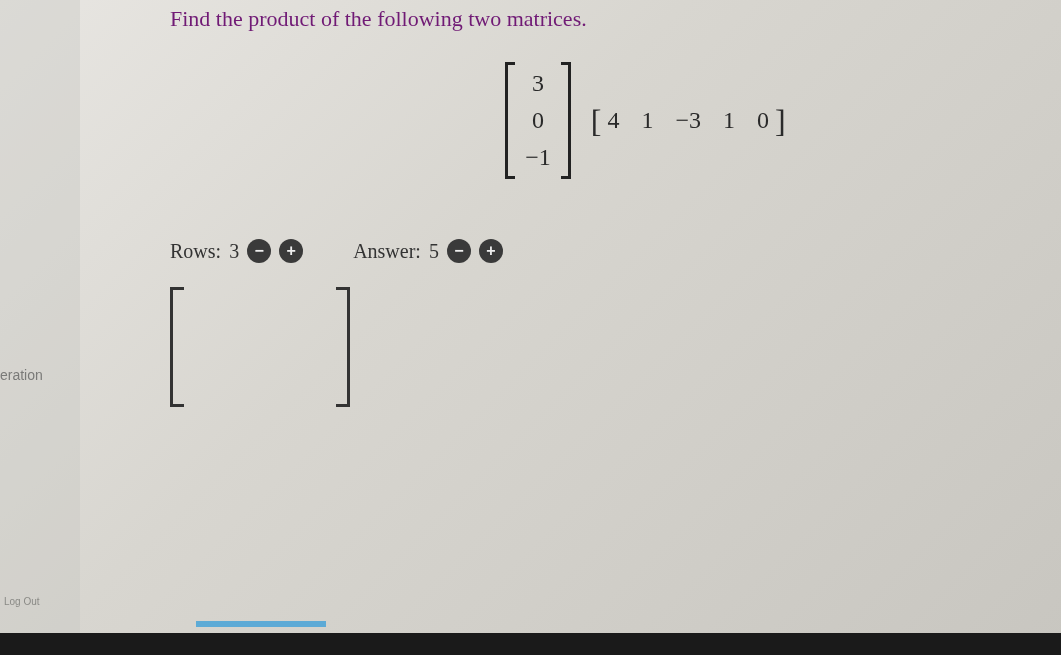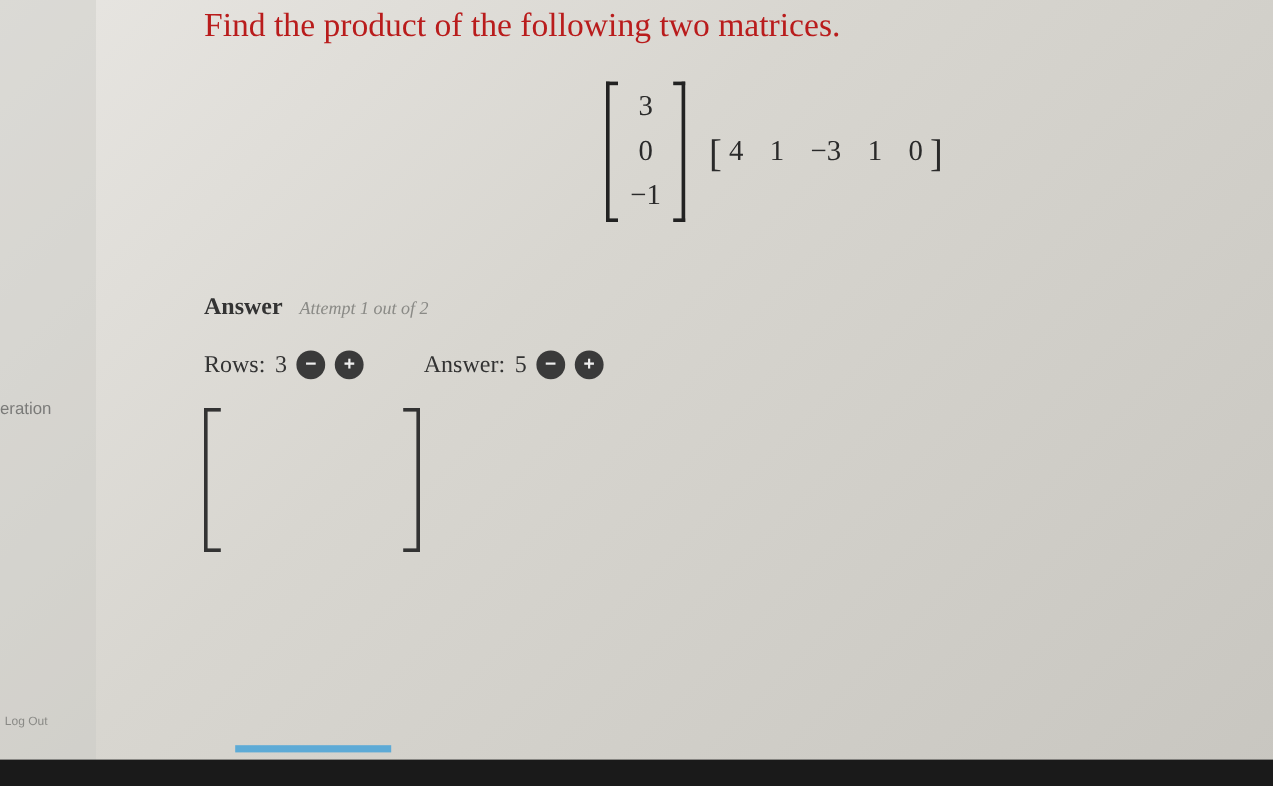--- a/index.html
+++ b/index.html
@@ -17,38 +17,39 @@
     width: 80px;
     height: 100%;
     background: rgba(200,200,195,0.4);
     font-family: Arial, sans-serif;
   }
   .sidebar-item {
     position: absolute;
     font-size: 14px;
     color: #7a7a78;
     left: 0;
+    margin-top: 35px;
   }
   .logout {
     position: absolute;
     bottom: 48px;
     left: 4px;
     font-size: 10px;
     color: #8a8a86;
     font-family: Arial, sans-serif;
   }
   .content {
     position: absolute;
     left: 170px;
     top: 0;
     right: 20px;
   }
   .question {
-    font-size: 28px;
-    color: #b91c1c;
+    font-size: 22px;
+    color: #701a75;
     margin-top: 6px;
     margin-bottom: 30px;
     font-weight: 500;
   }
   .matrices {
     display: flex;
     align-items: center;
     justify-content: center;
     gap: 20px;
     margin-left: 80px;
@@ -187,24 +188,20 @@
         <span>4</span>
         <span>1</span>
         <span>−3</span>
         <span>1</span>
         <span>0</span>
       </div>
       <span class="row-bracket-r">]</span>
     </div>
   </div>
 
-  <div class="answer-line">
-    <span class="answer-label">Answer</span>
-    <span class="attempt">Attempt 1 out of 2</span>
-  </div>
 
   <div class="controls">
     <div class="ctrl-group">
       <span>Rows:</span>
       <span>3</span>
       <span class="circ-btn">−</span>
       <span class="circ-btn">+</span>
     </div>
     <div class="gap"></div>
     <div class="ctrl-group">

